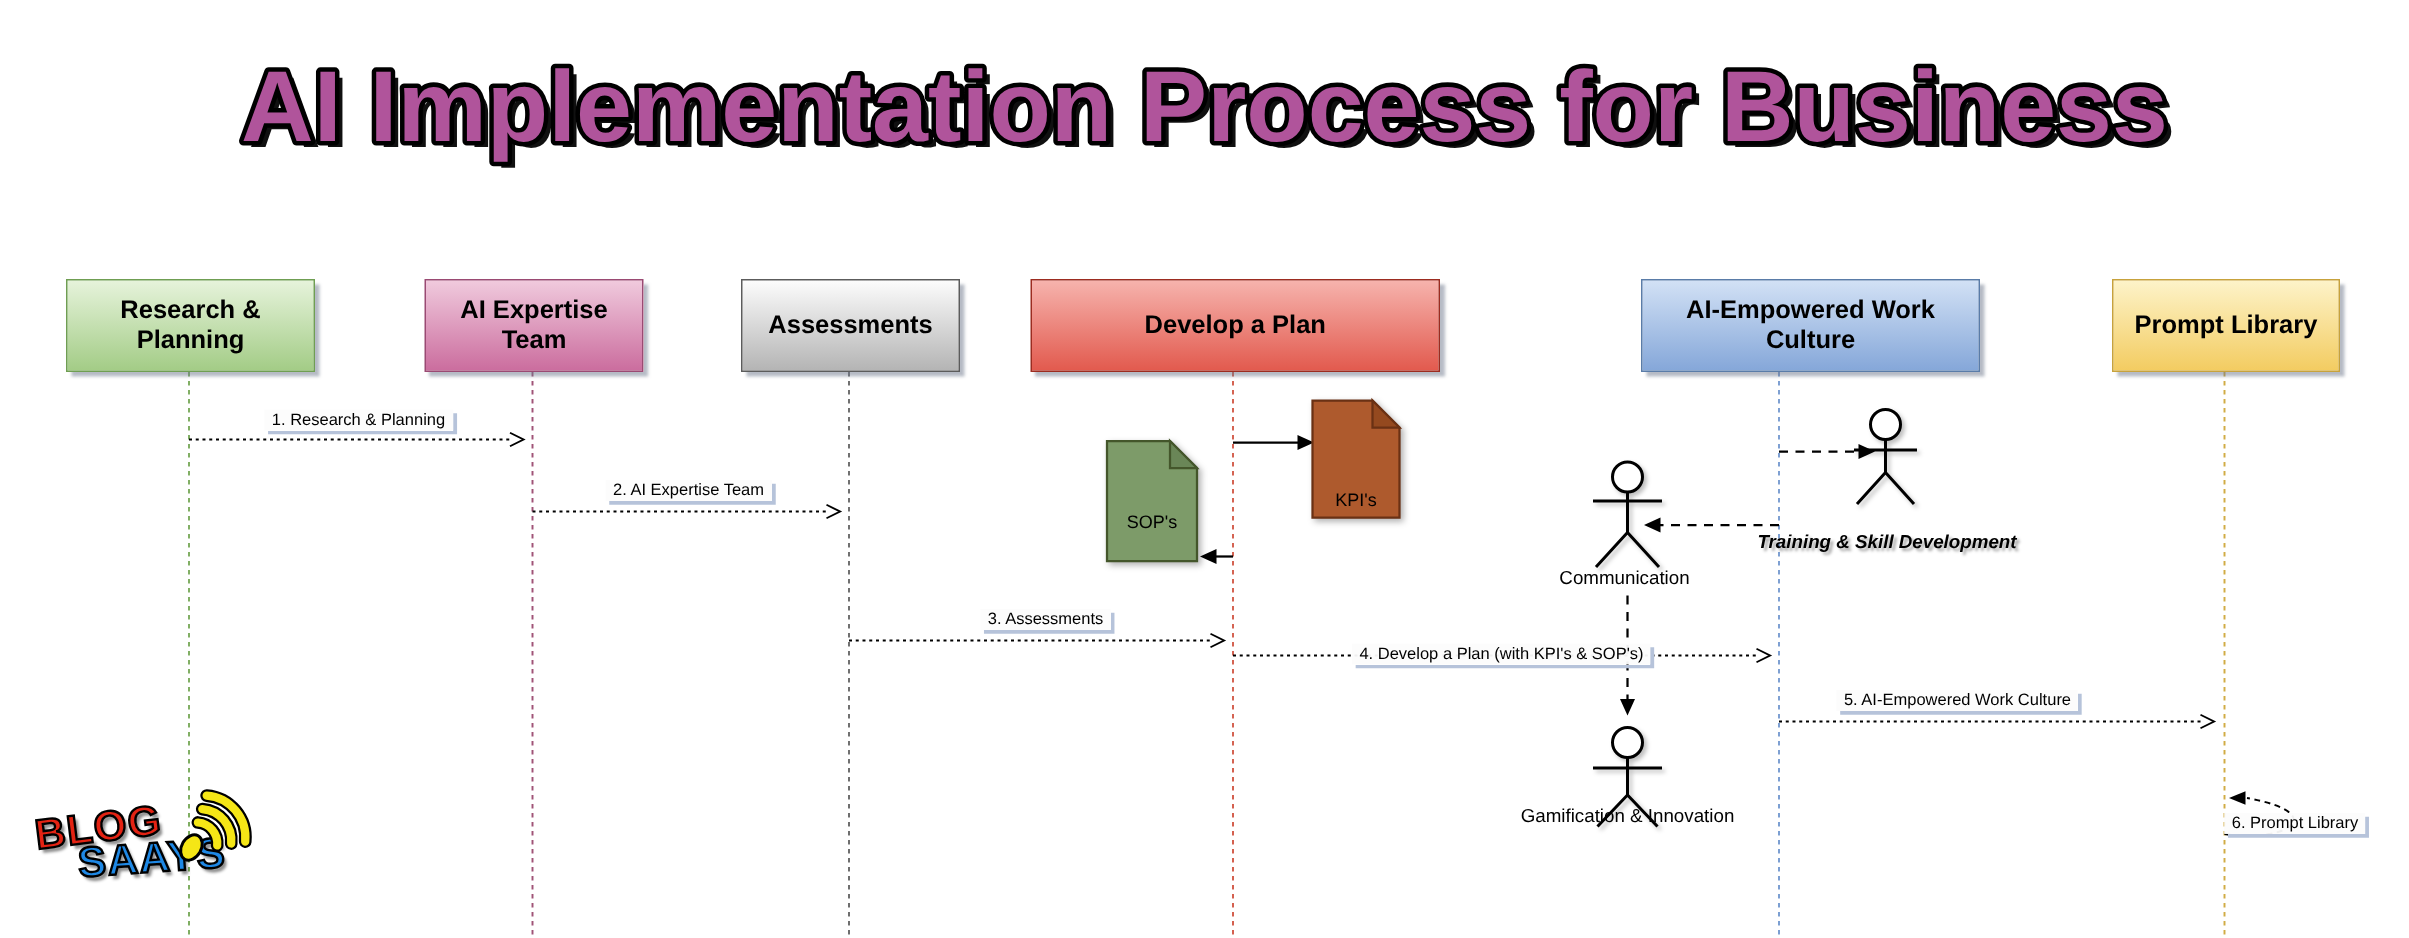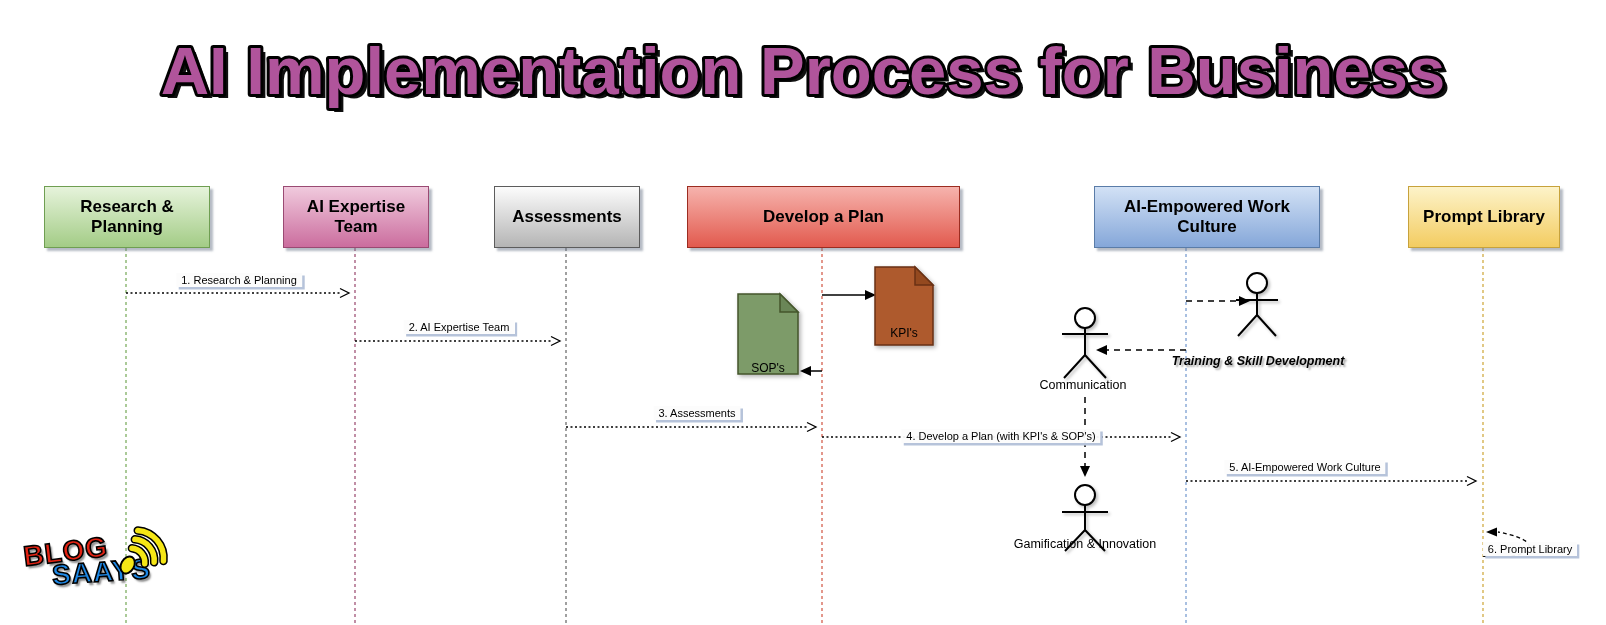--- a/index.html
+++ b/index.html
@@ -164,21 +164,21 @@
     <span>Prompt Library</span>
   </div>
 
   <div class="chip" style="left:239px;top:280px;">1. Research &amp; Planning</div>
   <div class="chip" style="left:459px;top:327px;">2. AI Expertise Team</div>
   <div class="chip" style="left:697px;top:413px;">3. Assessments</div>
   <div class="chip" style="left:1001px;top:436px;">4. Develop a Plan (with KPI's &amp; SOP's)</div>
   <div class="chip" style="left:1305px;top:467px;">5. AI-Empowered Work Culture</div>
   <div class="chip" style="left:1530px;top:549px;">6. Prompt Library</div>
 
-  <div class="doclabel" style="left:768px;top:368px;">SOP's</div>
+  <div class="doclabel" style="left:768px;top:348px;">SOP's</div>
   <div class="doclabel" style="left:904px;top:333px;">KPI's</div>
 
   <div class="dlabel" style="left:1083px;top:385px;">Communication</div>
   <div class="dlabel emph" style="left:1258px;top:361px;">Training &amp; Skill Development</div>
   <div class="dlabel" style="left:1085px;top:544px;">Gamification &amp; Innovation</div>
 
   <div class="logo">
     <div class="logo-word logo-word1">BLOG</div>
     <div class="logo-word logo-word2">SAAYS</div>
     <svg class="logo-sig" width="70" height="60">

